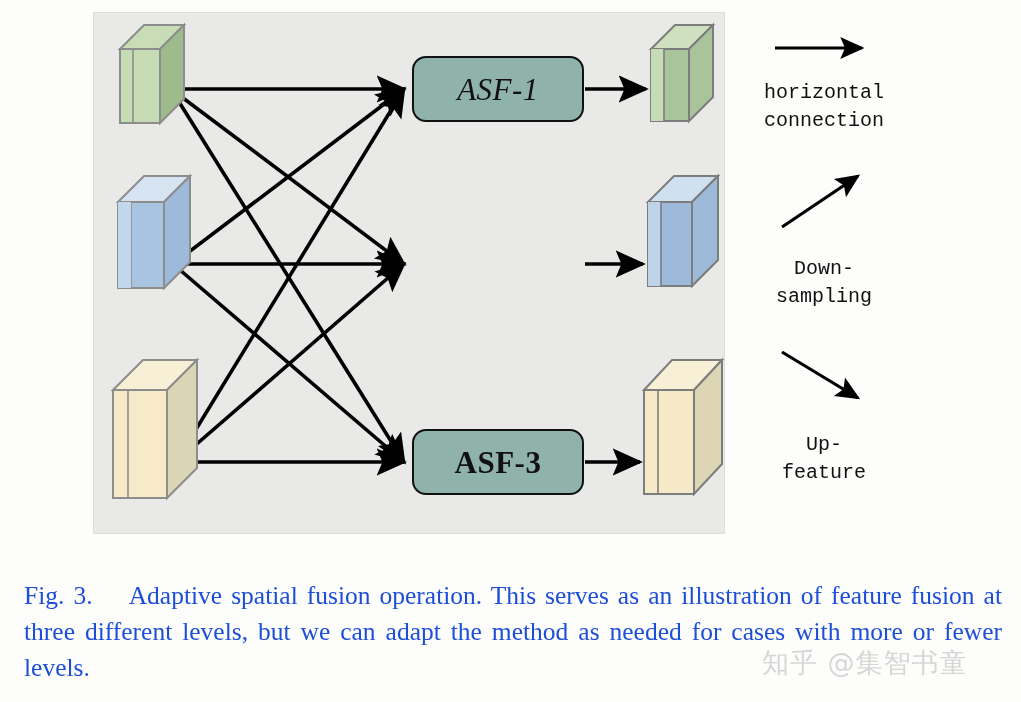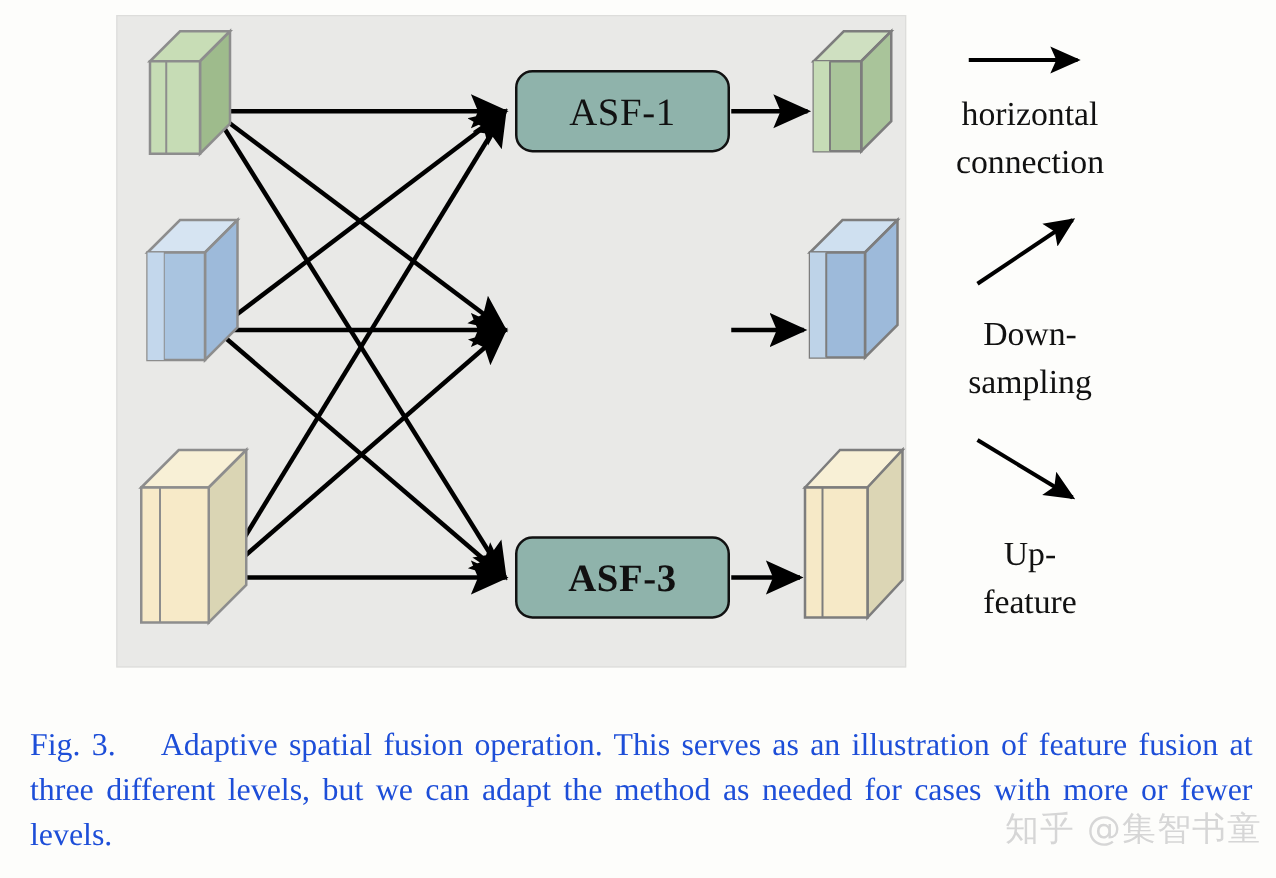--- a/index.html
+++ b/index.html
@@ -61,46 +61,47 @@
     letter-spacing: 0.5px;
     line-height: 1;
   }
 
   
   .legend-group {
     position: absolute;
     text-align: center;
   }
   .legend-text {
-    font-family: Liberation Serif, serif;
-    font-size: 27px;
+    font-family: Liberation Mono, monospace;
+    font-size: 20px;
     color: #111111;
     line-height: 1.42;
     white-space: pre-line;
+    margin-top: 7px;
   }
 
   
   .caption {
     position: absolute;
     left: 24px;
     top: 578px;
     width: 978px;
     font-family: "Liberation Serif", "DejaVu Serif", serif;
     font-size: 25.5px;
     line-height: 1.41;
     color: #1d4ed8;
     text-align: justify;
     text-justify: inter-word;
   }
   .caption .figno { white-space: pre; }
 
   
   .watermark {
     position: absolute;
-    left: 804px;
+    left: 762px;
     top: 645px;
     font-family: "DejaVu Sans", sans-serif;
     font-size: 27px;
     color: #d6d6d6;
     letter-spacing: 1px;
     user-select: none;
     text-align: right;
   }
 </style>
 </head>
@@ -191,21 +192,21 @@
       <line x1="775" y1="48" x2="862" y2="48" stroke="#000000" stroke-width="3.2" marker-end="url(#ah-legend)"></line>
     </g>
     <g>
       <line x1="782" y1="227" x2="858" y2="176" stroke="#000000" stroke-width="3.2" marker-end="url(#ah-legend)"></line>
     </g>
     <g>
       <line x1="782" y1="352" x2="858" y2="398" stroke="#000000" stroke-width="3.2" marker-end="url(#ah-legend)"></line>
     </g>
   </svg>
 
-  <div class="asf-box" style="left:412px; top:56px;">
+  <div class="asf-box" style="left:412px; top:56px;font-style:italic;">
     <span class="asf-label">ASF-1</span>
   </div>
   <div class="asf-box" style="left:412px; top:429px;font-weight:bold;">
     <span class="asf-label">ASF-3</span>
   </div>
 
   <div class="legend-group" style="left:730px; top:72px; width:188px;">
     <div class="legend-text">horizontal
 connection</div>
   </div>

